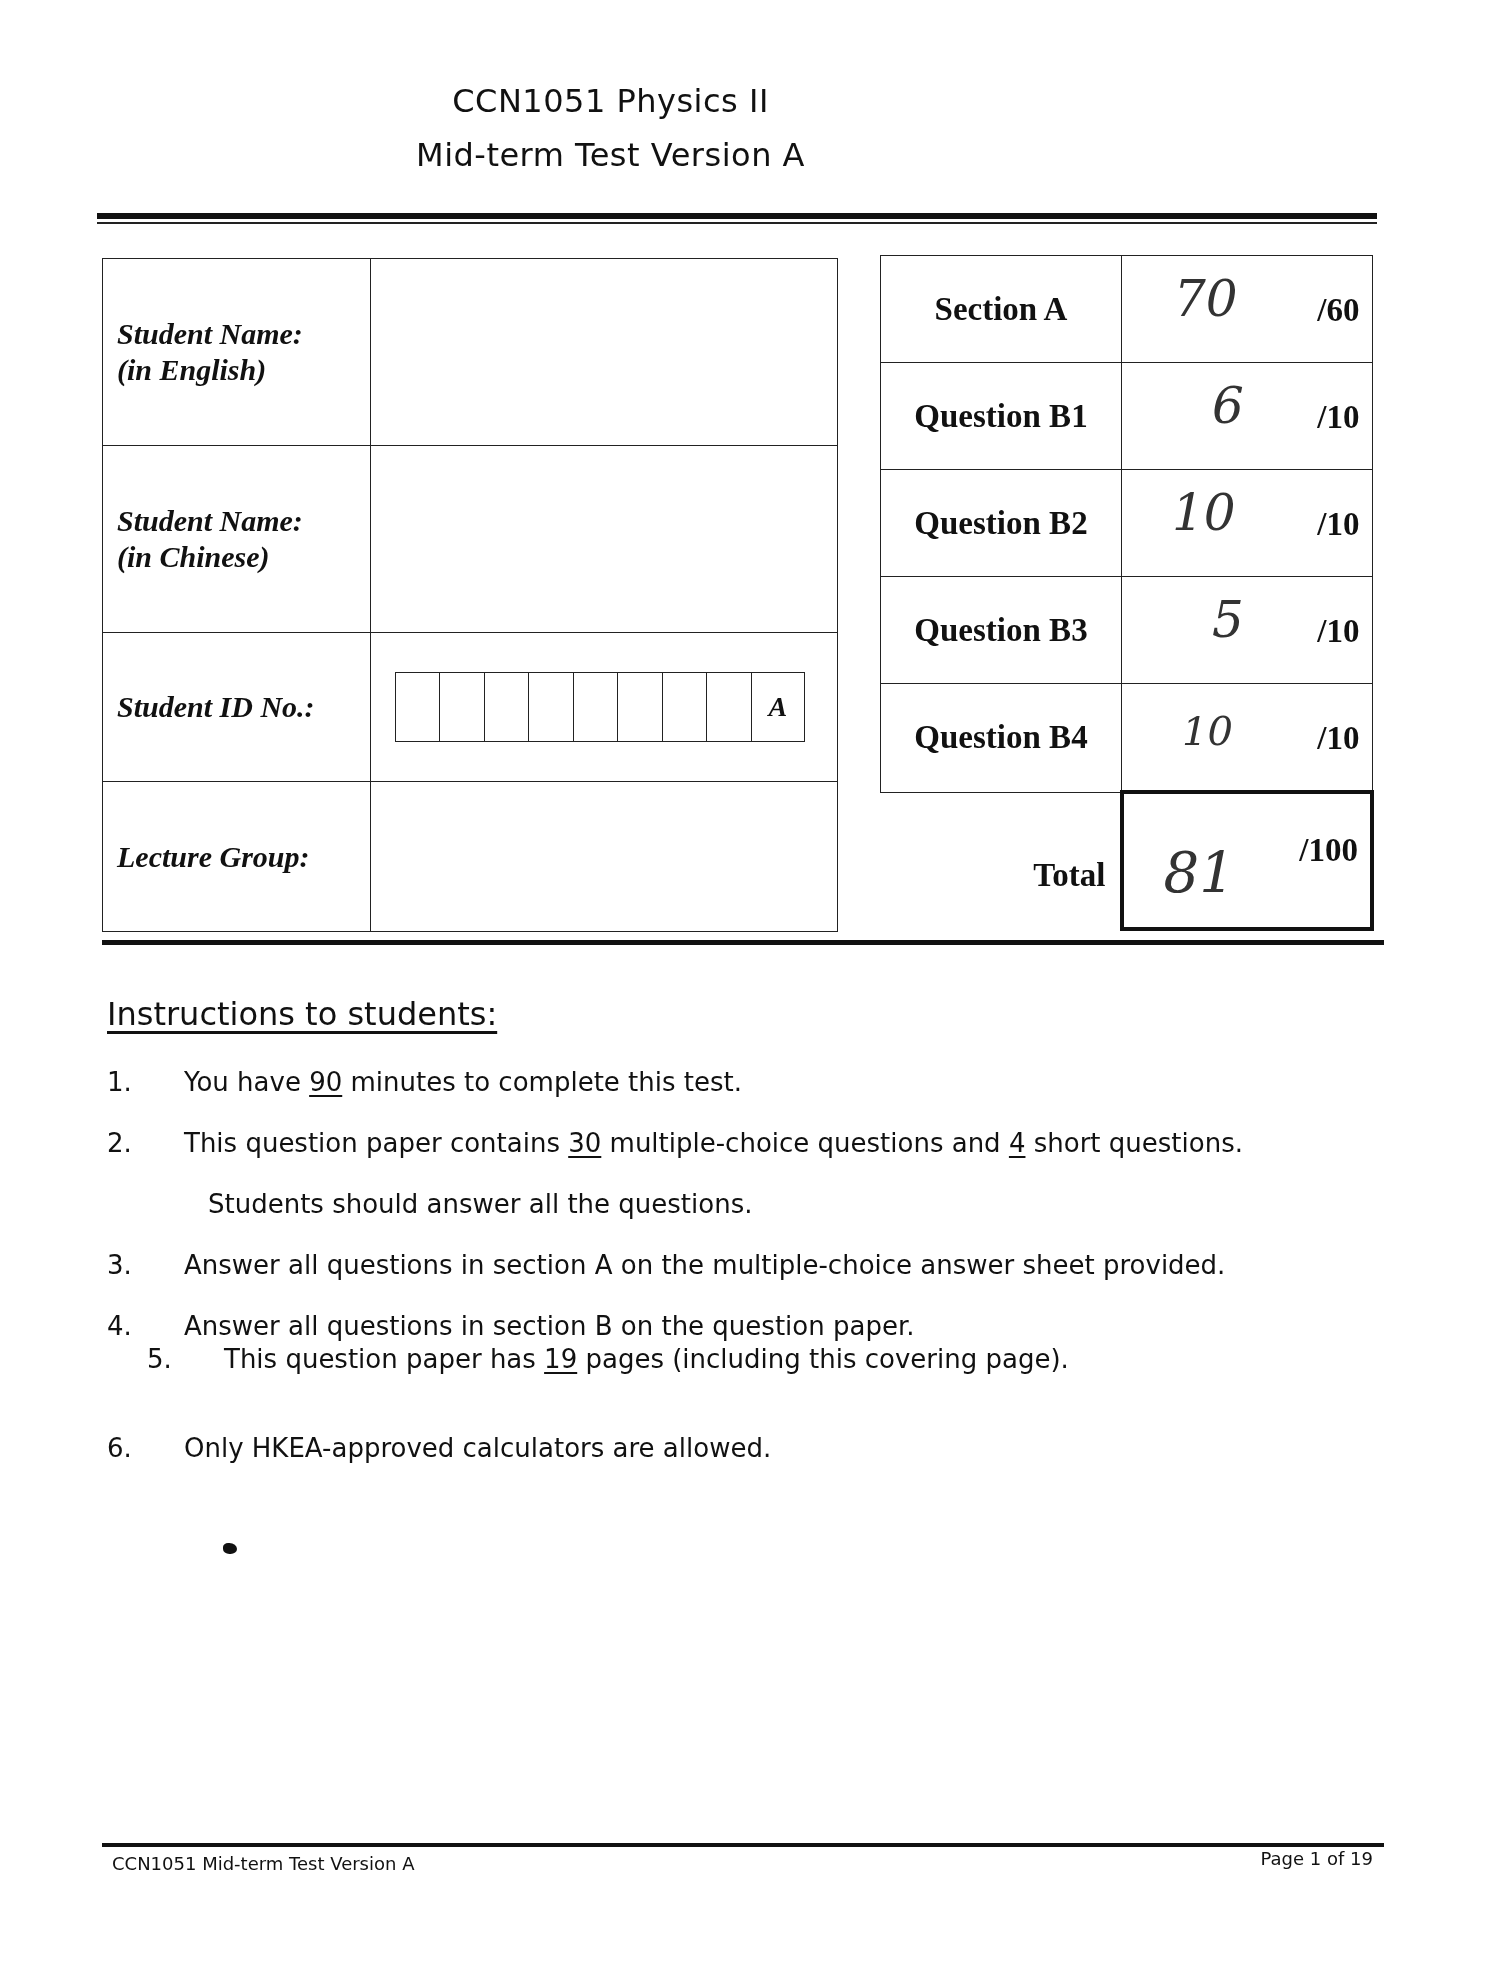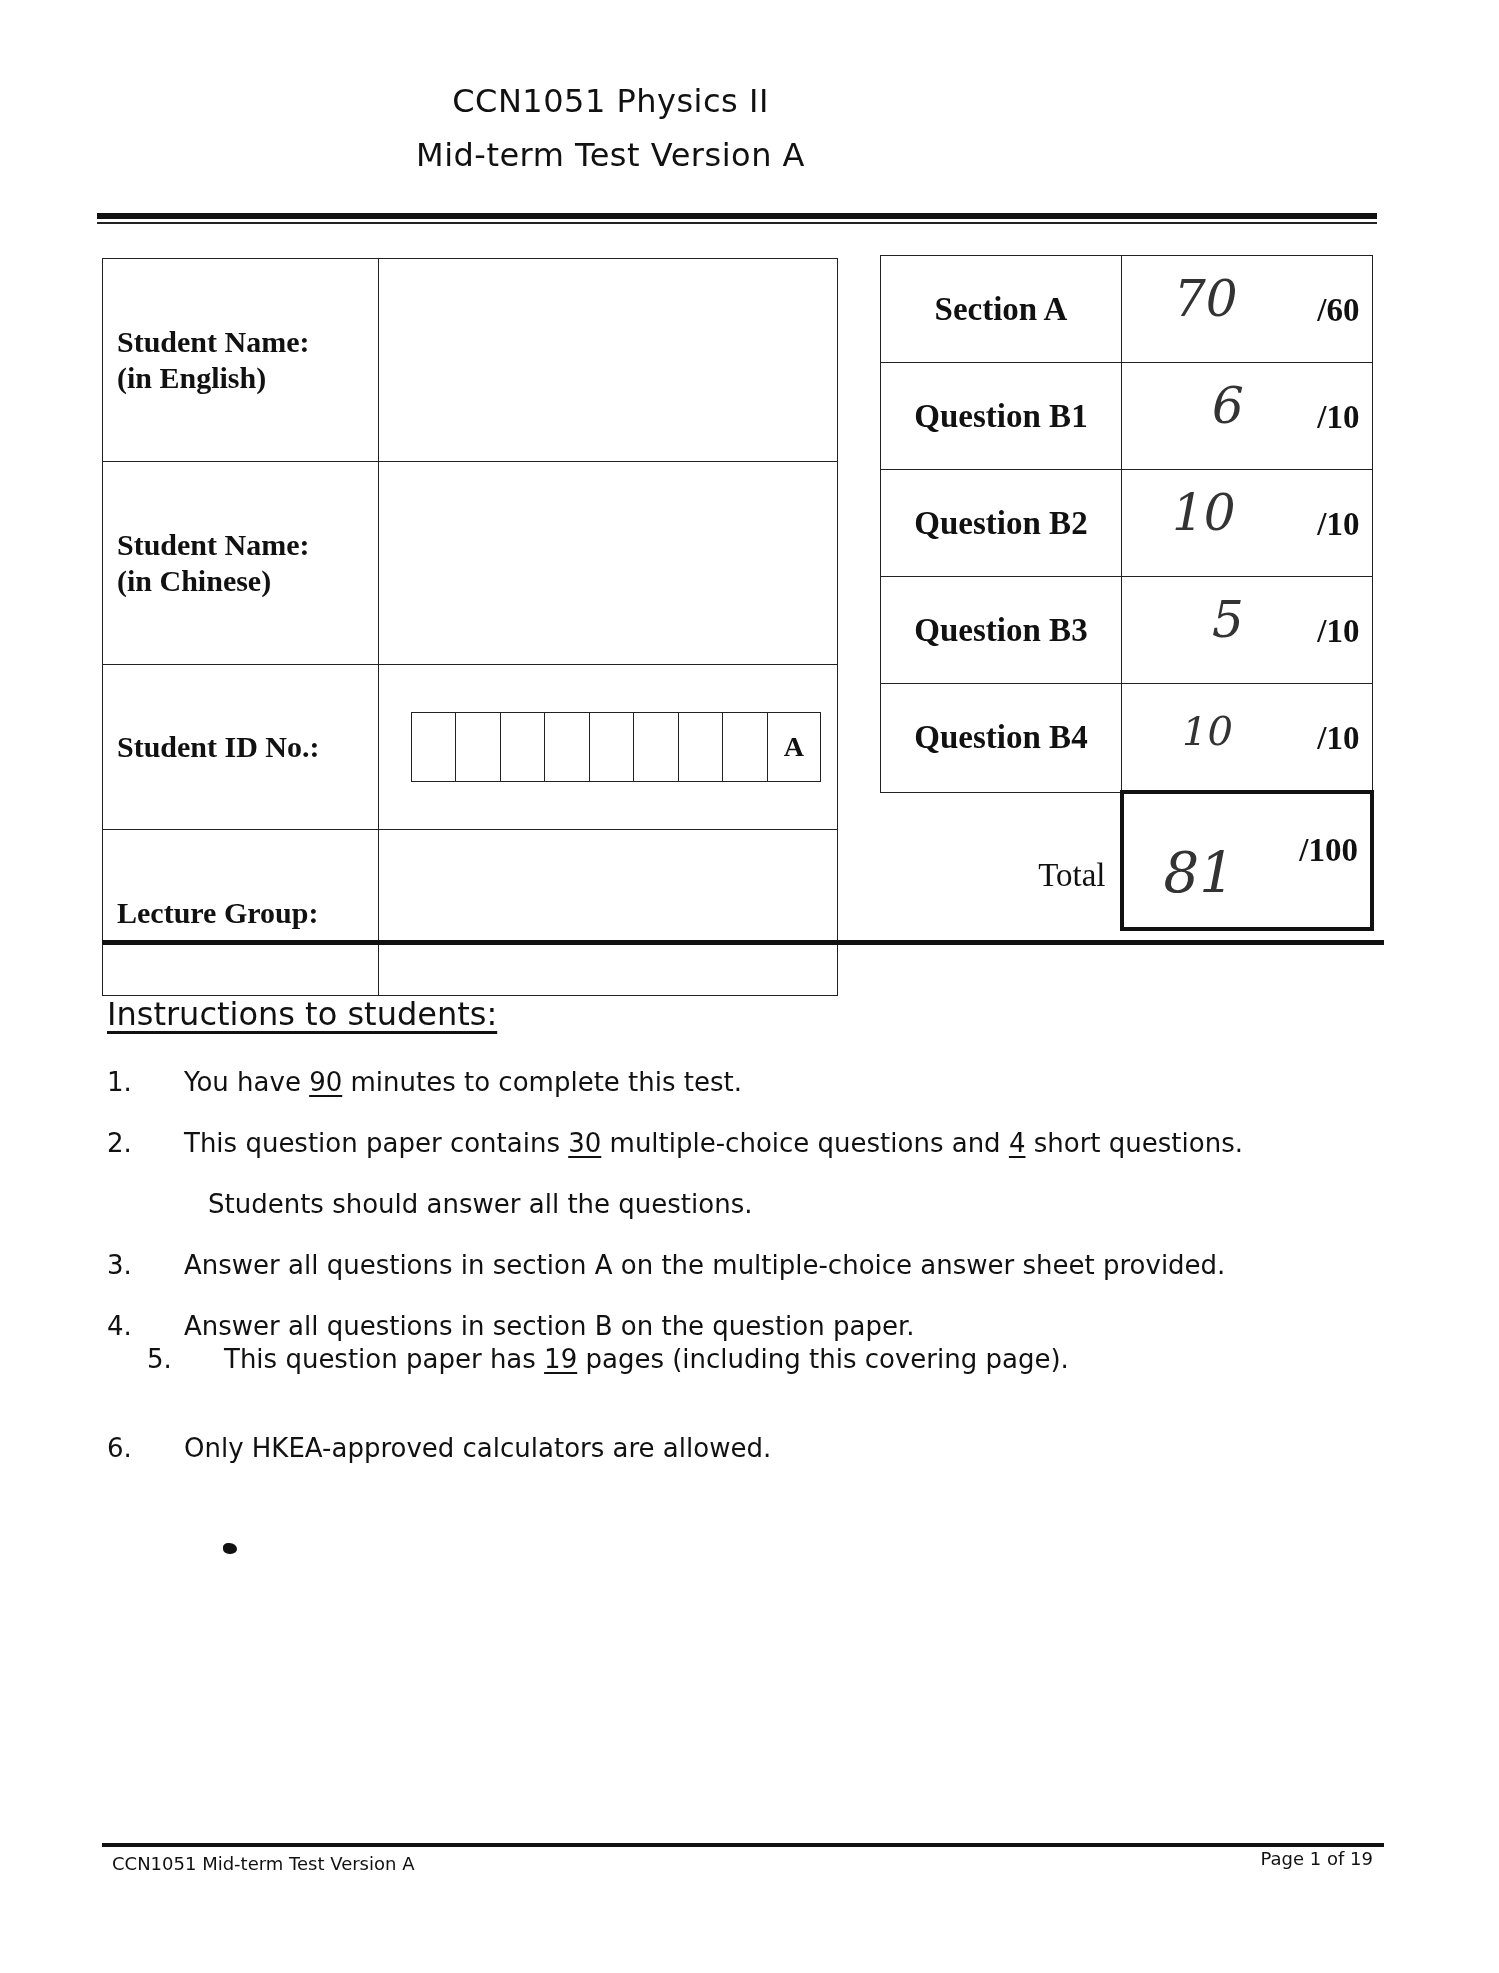--- a/index.html
+++ b/index.html
@@ -13,36 +13,36 @@
     #t2 { top: 136px; }
 
     .rule-double { position: absolute; left: 97px; width: 1280px; height: 12px; }
     .rule-double .thick { position: absolute; left: 0; top: 0; width: 100%; height: 6px; background: #111; }
     .rule-double .thin { position: absolute; left: 0; top: 9px; width: 100%; height: 2px; background: #222; }
 
     .rule-single { position: absolute; height: 5px; background: #111; }
 
     
     #info-table { position: absolute; left: 102px; top: 258px; width: 736px; border-collapse: collapse; }
-    #info-table td { border: 1.5px solid #222; padding: 16px; }
+    #info-table td { border: 1.5px solid #222; padding: 8px; font-style: italic; }
     #info-table td.lbl { width: 245px; padding-left: 14px; font-size: 30px; font-weight: bold; line-height: 36px; vertical-align: middle; }
     #info-table tr.r1 td, #info-table tr.r2 td { height: 170px; }
     #info-table tr.r3 td { height: 132px; }
     #info-table tr.r4 td { height: 133px; }
 
     .id-box { display: flex; margin-left: 16px; border: 1.5px solid #222; width: 408px; height: 68px; }
     .id-cell { flex: 1; border-right: 1.5px solid #222; font-size: 28px; font-weight: bold; display: flex; align-items: center; justify-content: center; }
     .id-cell:last-child { border-right: none; flex: 1.2; }
 
     
     #score-table { position: absolute; left: 880px; top: 255px; width: 494px; border-collapse: collapse; }
     #score-table td { padding: 0; height: 106px; }
     #score-table td.q { width: 240px; border: 1.5px solid #222; text-align: center; font-size: 33px; font-weight: bold; }
     #score-table td.s { border: 1.5px solid #222; position: relative; }
-    #score-table td.tl { border: none; text-align: right; padding-right: 14px; font-size: 33px; font-weight: normal; vertical-align: middle; padding-top: 30px; }
+    #score-table td.tl { border: none; text-align: right; padding-right: 14px; font-size: 33px; font-weight: bold; vertical-align: middle; padding-top: 30px; }
     #score-table td.ts { border: 4px solid #111; height: 104px; position: relative; }
     .score-hand { position: absolute; left: 52px; top: 14px; font-size: 50px; }
     .score-out { position: absolute; right: 12px; top: 36px; font-size: 33px; font-weight: bold; }
     .ts .score-hand { top: 14px; left: 40px; font-size: 56px; margin-top: 32px; }
     .ts .score-out { top: 38px; }
 
     
     #instr-heading { position: absolute; left: 107px; top: 995px; font-size: 32px; text-decoration: underline; text-decoration-thickness: 3px; text-underline-offset: 6px; }
     .instr { position: absolute; left: 107px; font-size: 26px; }
     .instr .num { display: inline-block; width: 77px; }

